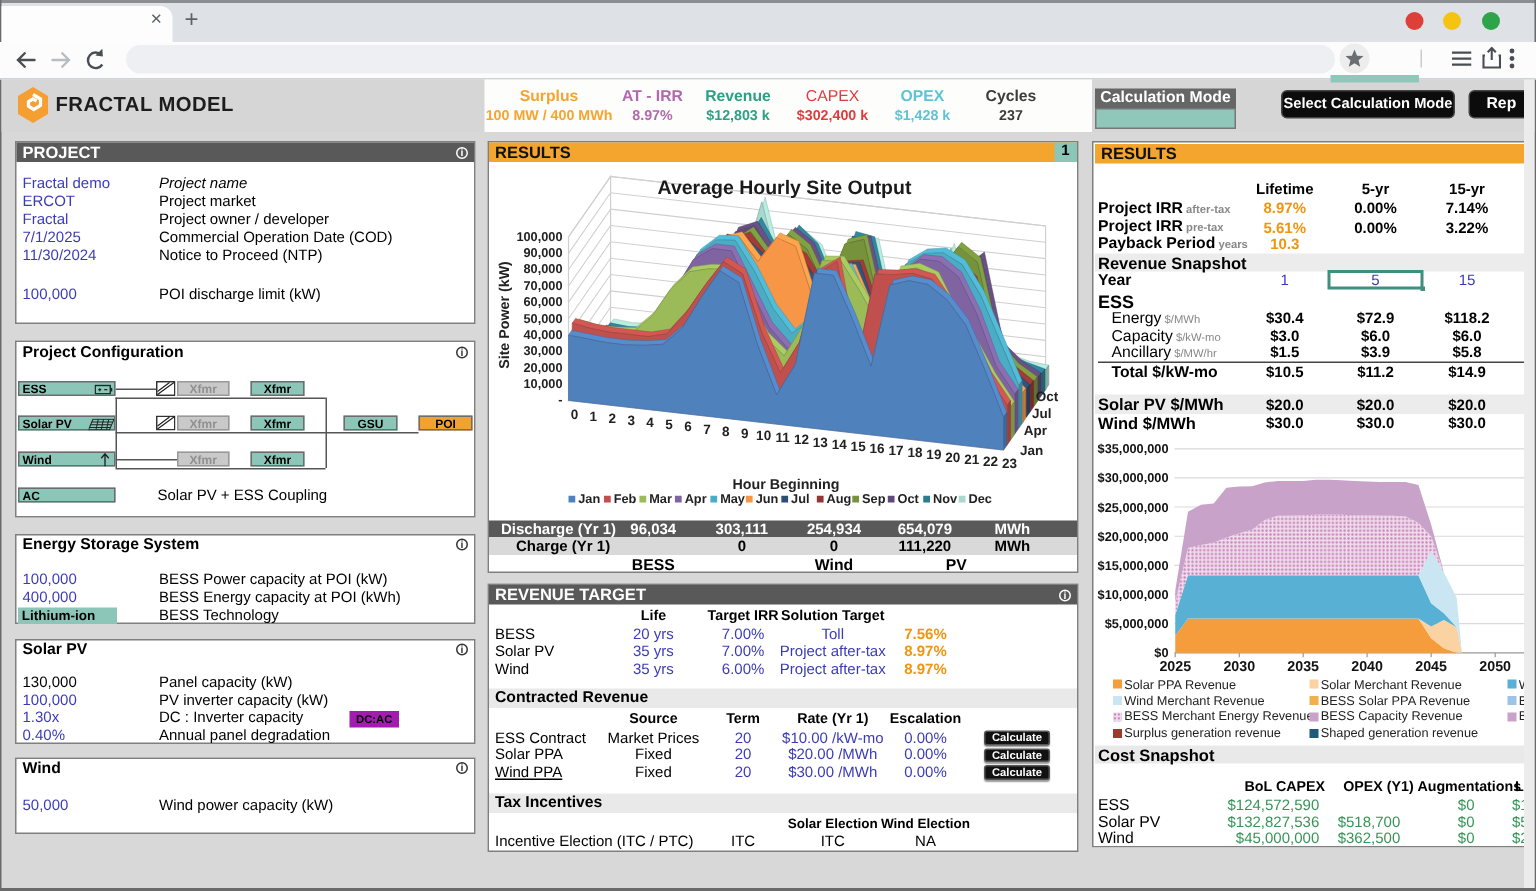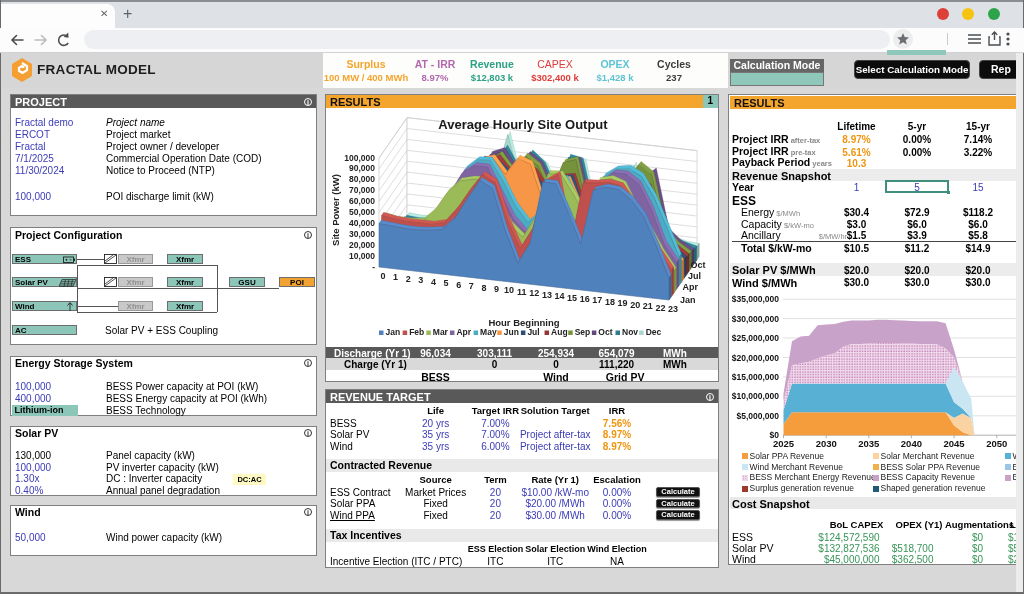--- a/index.html
+++ b/index.html
@@ -156,21 +156,21 @@
 <div style="position:absolute;top:1px;font-size:10.5px;color:#000;line-height:11.5px;white-space:nowrap;font-weight:bold;left:4px;">Solar PV</div>
 <div style="position:absolute;left:293px;top:2px;width:8px;height:8px;border:1px solid #333;border-radius:50%;color:#333;font-size:7px;line-height:8px;text-align:center;font-weight:bold;">i</div>
 <div style="position:absolute;top:23px;font-size:10px;color:#000;line-height:11px;white-space:nowrap;left:4px;">130,000</div>
 <div style="position:absolute;top:23px;font-size:10px;color:#000;line-height:11px;white-space:nowrap;left:95px;">Panel capacity (kW)</div>
 <div style="position:absolute;top:34.6px;font-size:10px;color:#3b3bb8;line-height:11px;white-space:nowrap;left:4px;">100,000</div>
 <div style="position:absolute;top:34.6px;font-size:10px;color:#000;line-height:11px;white-space:nowrap;left:95px;">PV inverter capacity (kW)</div>
 <div style="position:absolute;top:46.2px;font-size:10px;color:#3b3bb8;line-height:11px;white-space:nowrap;left:4px;">1.30x</div>
 <div style="position:absolute;top:46.2px;font-size:10px;color:#000;line-height:11px;white-space:nowrap;left:95px;">DC : Inverter capacity</div>
 <div style="position:absolute;top:57.800000000000004px;font-size:10px;color:#3b3bb8;line-height:11px;white-space:nowrap;left:4px;">0.40%</div>
 <div style="position:absolute;top:57.800000000000004px;font-size:10px;color:#000;line-height:11px;white-space:nowrap;left:95px;">Annual panel degradation</div>
-<div class="a" style="left:222px;top:46.5px;width:33px;height:11px;background:#fef9c3;font-size:7.5px;font-weight:bold;text-align:center;line-height:11px;">DC:AC</div>
+<div class="a" style="left:222px;top:46.5px;width:33px;height:11px;background:#a21caf;font-size:7.5px;font-weight:bold;text-align:center;line-height:11px;">DC:AC</div>
 </div>
 <div class="a" style="left:10px;top:505px;width:307px;height:51px;background:#fff;border:1px solid #7f7f7f;">
 <div style="position:absolute;top:1px;font-size:10.5px;color:#000;line-height:11.5px;white-space:nowrap;font-weight:bold;left:4px;">Wind</div>
 <div style="position:absolute;left:293px;top:2px;width:8px;height:8px;border:1px solid #333;border-radius:50%;color:#333;font-size:7px;line-height:8px;text-align:center;font-weight:bold;">i</div>
 <div style="position:absolute;top:26px;font-size:10px;color:#3b3bb8;line-height:11px;white-space:nowrap;left:4px;">50,000</div>
 <div style="position:absolute;top:26px;font-size:10px;color:#000;line-height:11px;white-space:nowrap;left:95px;">Wind power capacity (kW)</div>
 </div>
 <div class="a" style="left:325px;top:94px;width:393.5px;height:288px;background:#fff;border:1px solid #7f7f7f;">
 <div style="position:absolute;left:0px;top:0px;width:391.5px;height:12.5px;background:#f4a52e;"></div>
 <div style="position:absolute;top:1px;font-size:11px;color:#111;line-height:12px;white-space:nowrap;font-weight:bold;left:4px;">RESULTS</div>
@@ -301,33 +301,32 @@
 <div style="position:absolute;top:252.7px;font-size:10px;color:#fff;line-height:11px;white-space:nowrap;font-weight:bold;left:140.60000000000002px;width:300px;text-align:center;">654,079</div>
 <div style="position:absolute;top:252.7px;font-size:10px;color:#fff;line-height:11px;white-space:nowrap;font-weight:bold;left:198.89999999999998px;width:300px;text-align:center;">MWh</div>
 <div style="position:absolute;top:264.2px;font-size:10px;color:#000;line-height:11px;white-space:nowrap;font-weight:bold;left:18px;">Charge (Yr 1)</div>
 <div style="position:absolute;top:264.2px;font-size:10px;color:#000;line-height:11px;white-space:nowrap;font-weight:bold;left:18.599999999999994px;width:300px;text-align:center;">0</div>
 <div style="position:absolute;top:264.2px;font-size:10px;color:#000;line-height:11px;white-space:nowrap;font-weight:bold;left:80px;width:300px;text-align:center;">0</div>
 <div style="position:absolute;top:264.2px;font-size:10px;color:#000;line-height:11px;white-space:nowrap;font-weight:bold;left:140.60000000000002px;width:300px;text-align:center;">111,220</div>
 <div style="position:absolute;top:264.2px;font-size:10px;color:#000;line-height:11px;white-space:nowrap;font-weight:bold;left:198.89999999999998px;width:300px;text-align:center;">MWh</div>
 <div style="position:absolute;top:276.5px;font-size:10.5px;color:#000;line-height:11.5px;white-space:nowrap;font-weight:bold;left:-40.5px;width:300px;text-align:center;">BESS</div>
 <div style="position:absolute;top:276.5px;font-size:10.5px;color:#000;line-height:11.5px;white-space:nowrap;font-weight:bold;left:18.599999999999994px;width:300px;text-align:right;">PV</div>
 <div style="position:absolute;top:276.5px;font-size:10.5px;color:#000;line-height:11.5px;white-space:nowrap;font-weight:bold;left:80px;width:300px;text-align:center;">Wind</div>
-<div style="position:absolute;top:276.5px;font-size:10.5px;color:#000;line-height:11.5px;white-space:nowrap;font-weight:bold;left:140.60000000000002px;width:300px;text-align:center;">Grid</div>
 </div>
 <div class="a" style="left:325px;top:389px;width:393.5px;height:179px;background:#fff;border:1px solid #7f7f7f;">
 <div style="position:absolute;left:0px;top:0px;width:391.5px;height:12.5px;background:#595959;"></div>
 <div style="position:absolute;top:1px;font-size:11px;color:#fff;line-height:12px;white-space:nowrap;font-weight:bold;left:4px;">REVENUE TARGET</div>
 <div style="position:absolute;left:380px;top:2.5px;width:8px;height:8px;border:1px solid #fff;border-radius:50%;color:#fff;font-size:7px;line-height:8px;text-align:center;font-weight:bold;">i</div>
 <div style="position:absolute;top:16px;font-size:9.5px;color:#000;line-height:10.5px;white-space:nowrap;font-weight:bold;left:-40.400000000000006px;width:300px;text-align:center;">Life</div>
 <div style="position:absolute;top:16px;font-size:9.5px;color:#000;line-height:10.5px;white-space:nowrap;font-weight:bold;left:19.400000000000006px;width:300px;text-align:center;">Target IRR</div>
 <div style="position:absolute;top:16px;font-size:9.5px;color:#000;line-height:10.5px;white-space:nowrap;font-weight:bold;left:79.19999999999999px;width:300px;text-align:center;">Solution Target</div>
-<div style="position:absolute;top:16px;font-size:9.5px;color:#000;line-height:10.5px;white-space:nowrap;font-weight:bold;left:141px;width:300px;text-align:center;">IRR</div>
 <div style="position:absolute;top:27.5px;font-size:10px;color:#000;line-height:11px;white-space:nowrap;left:4px;">BESS</div>
 <div style="position:absolute;top:27.5px;font-size:10px;color:#3b3bb8;line-height:11px;white-space:nowrap;left:-40.400000000000006px;width:300px;text-align:center;">20 yrs</div>
 <div style="position:absolute;top:27.5px;font-size:10px;color:#3b3bb8;line-height:11px;white-space:nowrap;left:19.400000000000006px;width:300px;text-align:center;">7.00%</div>
+<div style="position:absolute;top:27.5px;font-size:10px;color:#3b3bb8;line-height:11px;white-space:nowrap;left:79.19999999999999px;width:300px;text-align:center;">Toll</div>
 <div style="position:absolute;top:27.5px;font-size:10px;color:#f0950f;line-height:11px;white-space:nowrap;font-weight:bold;left:141px;width:300px;text-align:center;">7.56%</div>
 <div style="position:absolute;top:39.2px;font-size:10px;color:#000;line-height:11px;white-space:nowrap;left:4px;">Solar PV</div>
 <div style="position:absolute;top:39.2px;font-size:10px;color:#3b3bb8;line-height:11px;white-space:nowrap;left:-40.400000000000006px;width:300px;text-align:center;">35 yrs</div>
 <div style="position:absolute;top:39.2px;font-size:10px;color:#3b3bb8;line-height:11px;white-space:nowrap;left:19.400000000000006px;width:300px;text-align:center;">7.00%</div>
 <div style="position:absolute;top:39.2px;font-size:10px;color:#3b3bb8;line-height:11px;white-space:nowrap;left:79.19999999999999px;width:300px;text-align:center;">Project after-tax</div>
 <div style="position:absolute;top:39.2px;font-size:10px;color:#f0950f;line-height:11px;white-space:nowrap;font-weight:bold;left:141px;width:300px;text-align:center;">8.97%</div>
 <div style="position:absolute;top:50.900000000000006px;font-size:10px;color:#000;line-height:11px;white-space:nowrap;left:4px;">Wind</div>
 <div style="position:absolute;top:50.900000000000006px;font-size:10px;color:#3b3bb8;line-height:11px;white-space:nowrap;left:-40.400000000000006px;width:300px;text-align:center;">35 yrs</div>
 <div style="position:absolute;top:50.900000000000006px;font-size:10px;color:#3b3bb8;line-height:11px;white-space:nowrap;left:19.400000000000006px;width:300px;text-align:center;">6.00%</div>
 <div style="position:absolute;top:50.900000000000006px;font-size:10px;color:#3b3bb8;line-height:11px;white-space:nowrap;left:79.19999999999999px;width:300px;text-align:center;">Project after-tax</div>
@@ -351,21 +350,20 @@
 <div style="position:absolute;top:108.0px;font-size:10px;color:#3b3bb8;line-height:11px;white-space:nowrap;left:141px;width:300px;text-align:center;">0.00%</div>
 <div class="a" style="left:330px;top:108.5px;width:44px;height:9.5px;background:#111;border-radius:2px;border:1px solid #555;box-shadow:0 1px 1px #999;color:#fff;font-size:7.5px;font-weight:bold;text-align:center;line-height:8.5px;">Calculate</div>
 <div style="position:absolute;top:119.5px;font-size:10px;color:#000;line-height:11px;white-space:nowrap;left:4px;text-decoration:underline;">Wind PPA</div>
 <div style="position:absolute;top:119.5px;font-size:10px;color:#000;line-height:11px;white-space:nowrap;left:-40.400000000000006px;width:300px;text-align:center;">Fixed</div>
 <div style="position:absolute;top:119.5px;font-size:10px;color:#3b3bb8;line-height:11px;white-space:nowrap;left:19.400000000000006px;width:300px;text-align:center;">20</div>
 <div style="position:absolute;top:119.5px;font-size:10px;color:#3b3bb8;line-height:11px;white-space:nowrap;left:79.19999999999999px;width:300px;text-align:center;">$30.00 /MWh</div>
 <div style="position:absolute;top:119.5px;font-size:10px;color:#3b3bb8;line-height:11px;white-space:nowrap;left:141px;width:300px;text-align:center;">0.00%</div>
 <div class="a" style="left:330px;top:120.0px;width:44px;height:9.5px;background:#111;border-radius:2px;border:1px solid #555;box-shadow:0 1px 1px #999;color:#fff;font-size:7.5px;font-weight:bold;text-align:center;line-height:8.5px;">Calculate</div>
 <div style="position:absolute;left:0px;top:139px;width:391.5px;height:12.5px;background:#e9e9e9;"></div>
 <div style="position:absolute;top:140px;font-size:10.5px;color:#000;line-height:11.5px;white-space:nowrap;font-weight:bold;left:4px;">Tax Incentives</div>
-<div style="position:absolute;top:153.5px;font-size:9px;color:#000;line-height:10px;white-space:nowrap;font-weight:bold;left:19.400000000000006px;width:300px;text-align:center;">ESS Election</div>
 <div style="position:absolute;top:153.5px;font-size:9px;color:#000;line-height:10px;white-space:nowrap;font-weight:bold;left:79.19999999999999px;width:300px;text-align:center;">Solar Election</div>
 <div style="position:absolute;top:153.5px;font-size:9px;color:#000;line-height:10px;white-space:nowrap;font-weight:bold;left:141px;width:300px;text-align:center;">Wind Election</div>
 <div style="position:absolute;top:165.5px;font-size:10px;color:#000;line-height:11px;white-space:nowrap;left:4px;">Incentive Election (ITC / PTC)</div>
 <div style="position:absolute;top:165.5px;font-size:10px;color:#000;line-height:11px;white-space:nowrap;left:19.400000000000006px;width:300px;text-align:center;">ITC</div>
 <div style="position:absolute;top:165.5px;font-size:10px;color:#000;line-height:11px;white-space:nowrap;left:79.19999999999999px;width:300px;text-align:center;">ITC</div>
 <div style="position:absolute;top:165.5px;font-size:10px;color:#000;line-height:11px;white-space:nowrap;left:141px;width:300px;text-align:center;">NA</div>
 </div>
 <div class="a" style="left:728px;top:94px;width:288px;height:471px;overflow:hidden;">
 <div class="a" style="left:0;top:0;width:340px;height:471px;background:#fff;border:1px solid #7f7f7f;">
 <div style="position:absolute;left:1px;top:1px;width:338px;height:12.5px;background:#f4a52e;"></div>
@@ -393,21 +391,21 @@
 <div style="position:absolute;left:218px;top:96px;width:3px;height:3px;background:#3f8e7e;"></div>
 <div style="position:absolute;top:99.5px;font-size:12px;color:#000;line-height:13px;white-space:nowrap;font-weight:bold;left:3px;">ESS</div>
 <div style="position:absolute;top:112px;font-size:10.5px;color:#000;line-height:11.5px;white-space:nowrap;left:12px;">Energy<span style="font-size:7.5px;color:#888;"> $/MWh</span></div>
 <div style="position:absolute;top:112px;font-size:10px;color:#000;line-height:11px;white-space:nowrap;font-weight:bold;left:-22.5px;width:300px;text-align:center;">$30.4</div>
 <div style="position:absolute;top:112px;font-size:10px;color:#000;line-height:11px;white-space:nowrap;font-weight:bold;left:38px;width:300px;text-align:center;">$72.9</div>
 <div style="position:absolute;top:112px;font-size:10px;color:#000;line-height:11px;white-space:nowrap;font-weight:bold;left:99px;width:300px;text-align:center;">$118.2</div>
 <div style="position:absolute;top:124px;font-size:10.5px;color:#000;line-height:11.5px;white-space:nowrap;left:12px;">Capacity<span style="font-size:7.5px;color:#888;"> $/kW-mo</span></div>
 <div style="position:absolute;top:124px;font-size:10px;color:#000;line-height:11px;white-space:nowrap;font-weight:bold;left:-22.5px;width:300px;text-align:center;">$3.0</div>
 <div style="position:absolute;top:124px;font-size:10px;color:#000;line-height:11px;white-space:nowrap;font-weight:bold;left:38px;width:300px;text-align:center;">$6.0</div>
 <div style="position:absolute;top:124px;font-size:10px;color:#000;line-height:11px;white-space:nowrap;font-weight:bold;left:99px;width:300px;text-align:center;">$6.0</div>
-<div style="position:absolute;top:134.5px;font-size:10.5px;color:#000;line-height:11.5px;white-space:nowrap;left:12px;">Ancillary<span style="font-size:7.5px;color:#888;padding-left:36px;"> $/MW/hr</span></div>
+<div style="position:absolute;top:134.5px;font-size:10.5px;color:#000;line-height:11.5px;white-space:nowrap;left:12px;">Ancillary<span style="font-size:7.5px;color:#888;"> $/MW/hr</span></div>
 <div style="position:absolute;top:134.5px;font-size:10px;color:#000;line-height:11px;white-space:nowrap;font-weight:bold;left:-22.5px;width:300px;text-align:center;">$1.5</div>
 <div style="position:absolute;top:134.5px;font-size:10px;color:#000;line-height:11px;white-space:nowrap;font-weight:bold;left:38px;width:300px;text-align:center;">$3.9</div>
 <div style="position:absolute;top:134.5px;font-size:10px;color:#000;line-height:11px;white-space:nowrap;font-weight:bold;left:99px;width:300px;text-align:center;">$5.8</div>
 <div style="position:absolute;left:3px;top:146.2px;width:285px;height:1px;background:#444;"></div>
 <div style="position:absolute;top:147.5px;font-size:10.5px;color:#000;line-height:11.5px;white-space:nowrap;font-weight:bold;left:12px;">Total $/kW-mo</div>
 <div style="position:absolute;top:147.5px;font-size:10px;color:#000;line-height:11px;white-space:nowrap;font-weight:bold;left:-22.5px;width:300px;text-align:center;">$10.5</div>
 <div style="position:absolute;top:147.5px;font-size:10px;color:#000;line-height:11px;white-space:nowrap;font-weight:bold;left:38px;width:300px;text-align:center;">$11.2</div>
 <div style="position:absolute;top:147.5px;font-size:10px;color:#000;line-height:11px;white-space:nowrap;font-weight:bold;left:99px;width:300px;text-align:center;">$14.9</div>
 <div style="position:absolute;left:1px;top:168px;width:338px;height:12.5px;background:#ececec;"></div>
 <div style="position:absolute;top:169px;font-size:11px;color:#000;line-height:12px;white-space:nowrap;font-weight:bold;left:3px;">Solar PV $/MWh</div>

